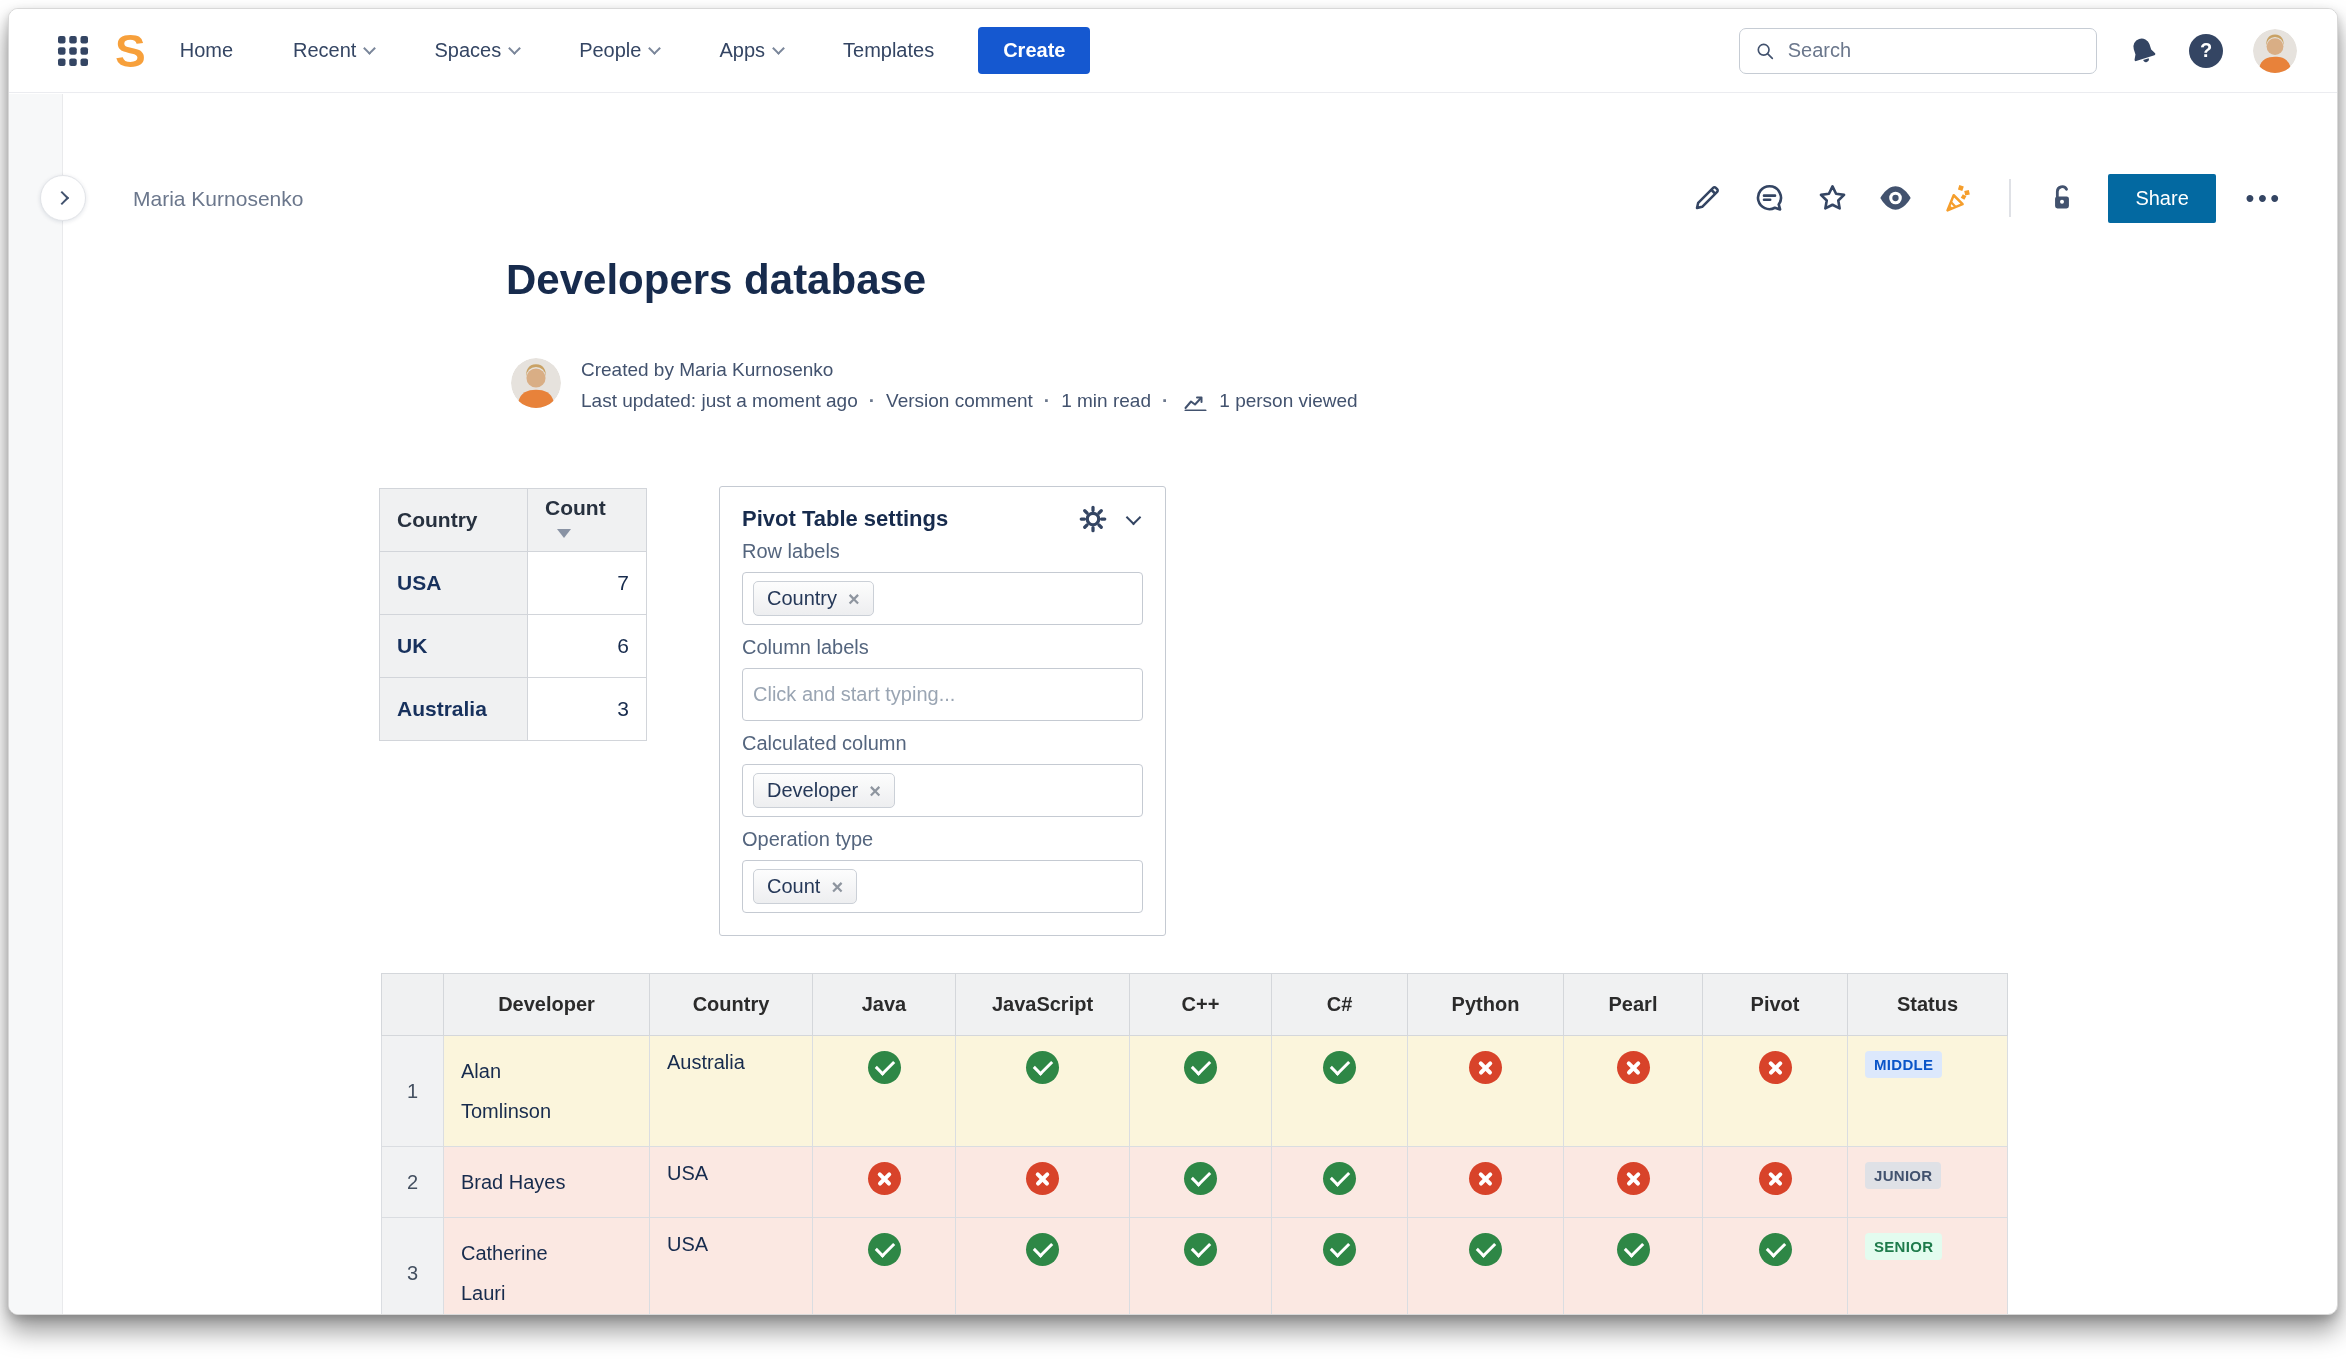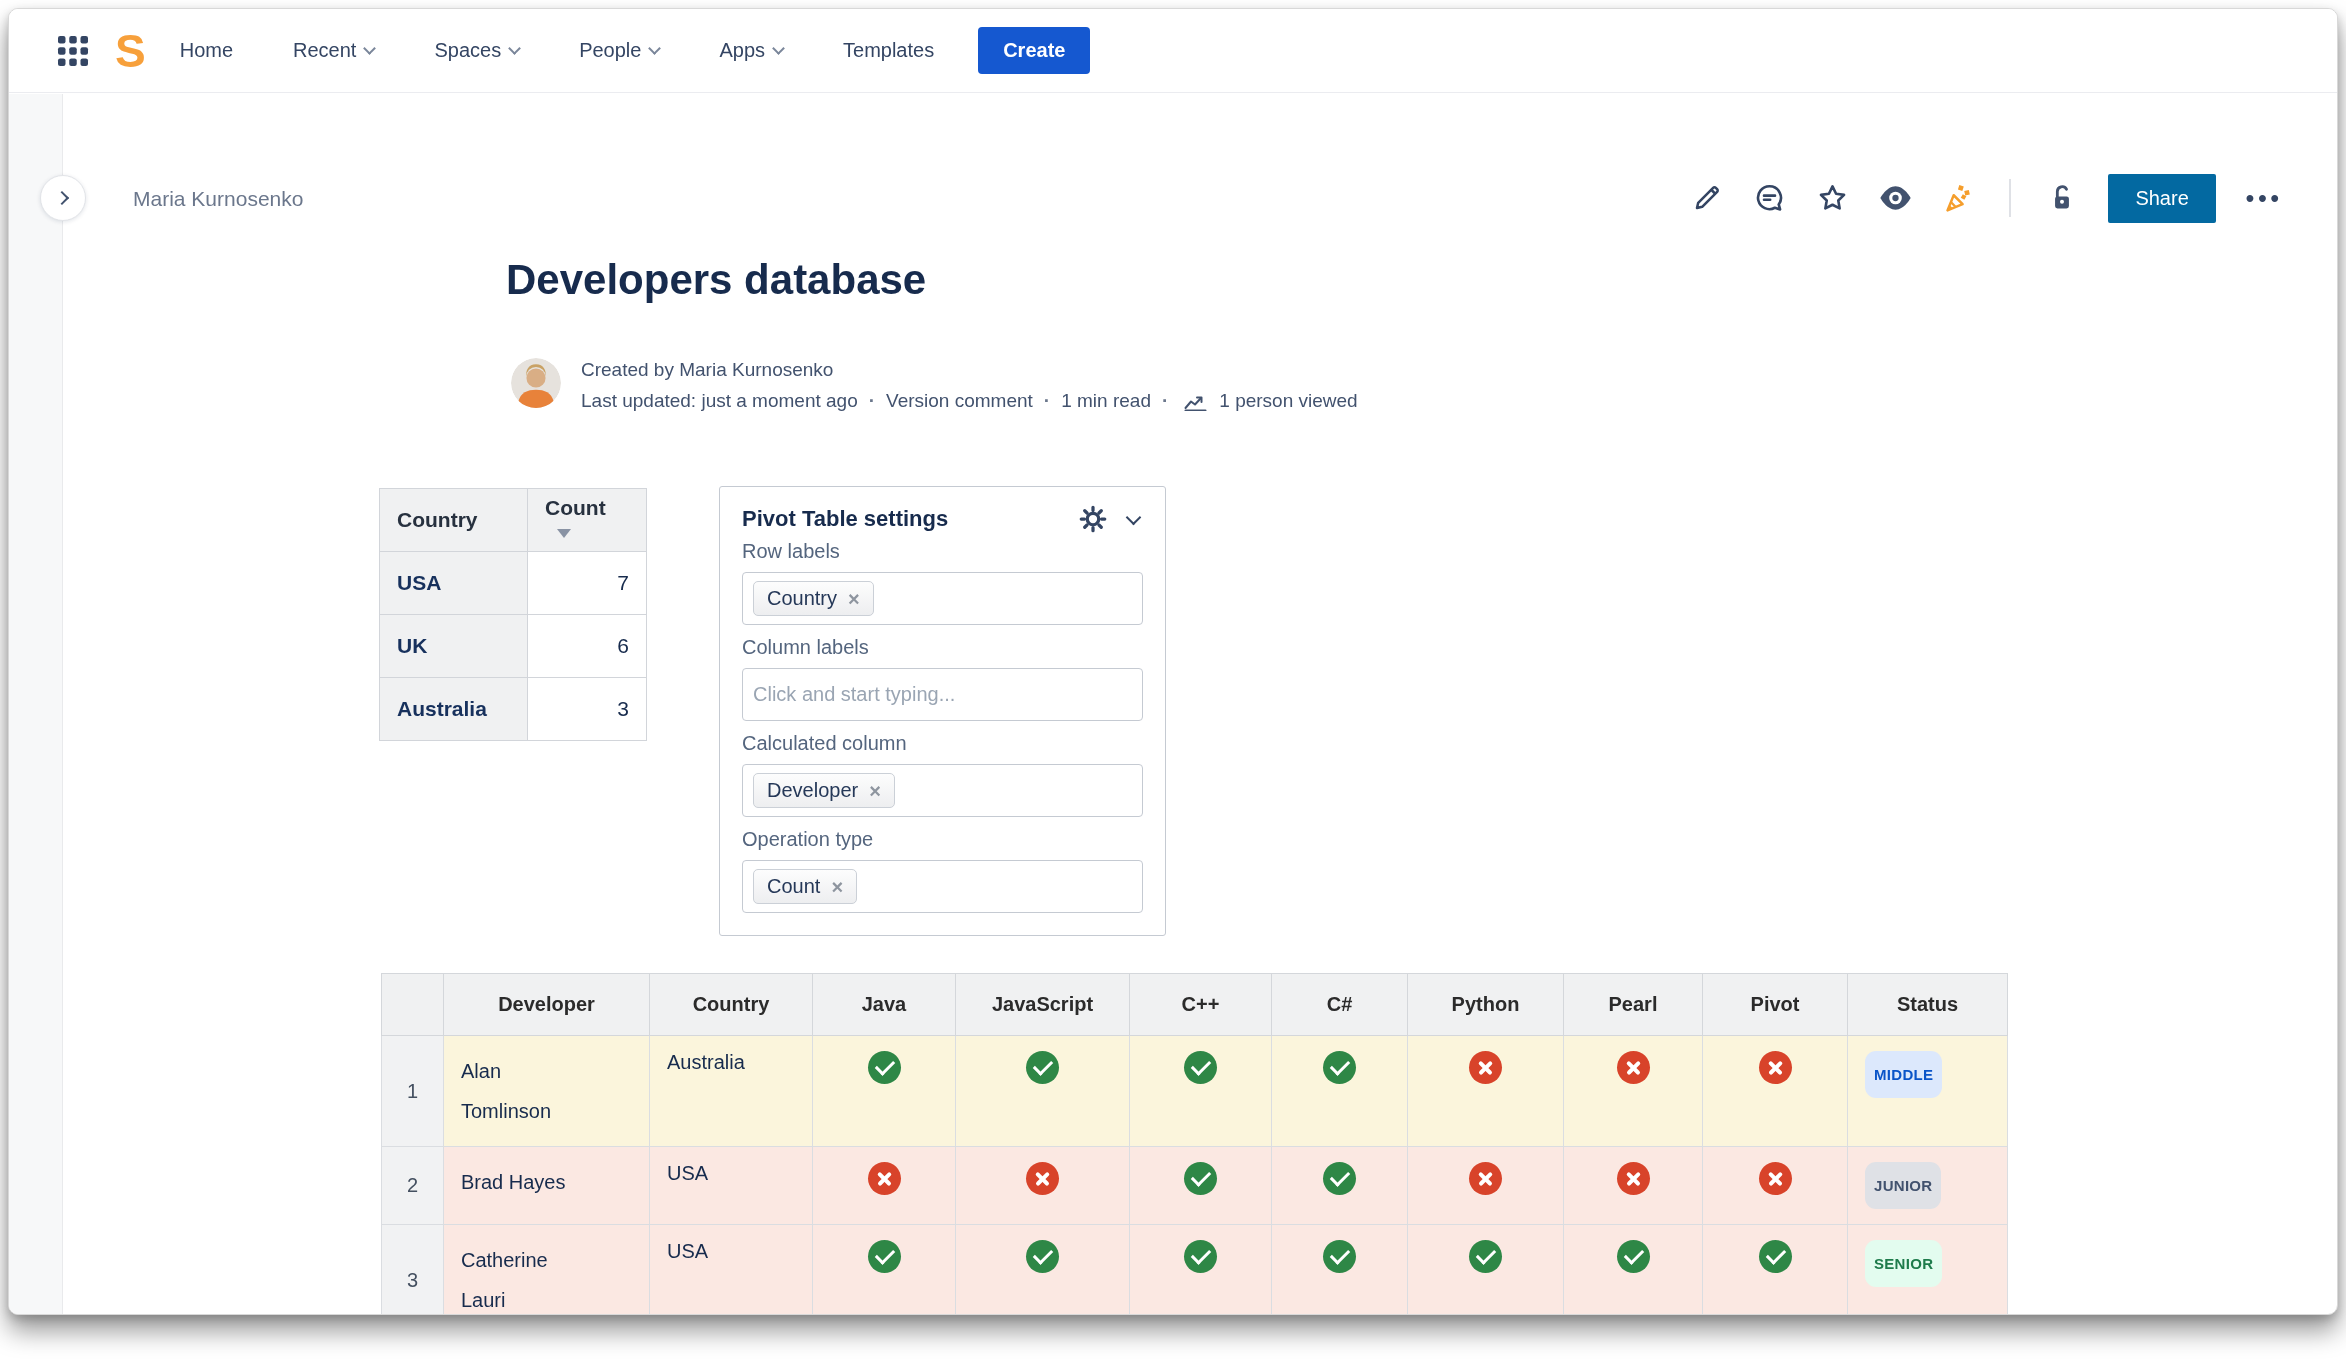--- a/index.html
+++ b/index.html
@@ -90,21 +90,21 @@
   .dev-name { display:inline-block; max-width:116px; line-height:2.0; }
   td.skill-cell { text-align:center; }
   .skill { position:relative; display:inline-block; width:33px; height:33px; border-radius:50%; }
   .skill.yes { background:#2E8746; }
   .skill.yes::after { content:""; position:absolute; left:8px; top:9px; width:15px; height:8px;
     border-left:3.5px solid #fff; border-bottom:3.5px solid #fff; transform:rotate(-45deg); }
   .skill.no { background:#D8432A; }
   .skill.no::before, .skill.no::after { content:""; position:absolute; left:8px; top:15px; width:17px; height:3.6px; background:#fff; border-radius:2px; }
   .skill.no::before { transform:rotate(45deg); }
   .skill.no::after { transform:rotate(-45deg); }
-  .lozenge { display:inline-block; padding:15px 9px; border-radius:11px; font-size:15px; font-weight:700; letter-spacing:.3px; }
+  .lozenge { display:inline-block; padding:5px 9px; border-radius:4px; font-size:15px; font-weight:700; letter-spacing:.3px; }
   .lozenge.blue { background:#DCE8FC; color:#0A54C8; }
   .lozenge.gray { background:#DFE1E6; color:#42526E; }
   .lozenge.green { background:#E3FCEF; color:#1E7B4B; }
 </style>
 </head>
 <body>
 
 <div class="stage">
   <div class="window">
 
@@ -142,20 +142,42 @@
         <div class="nav-item">
             <span>Apps</span>
             <span class="chev"></span>
           </div>
         <div class="nav-item">
             <span>Templates</span>
           </div>
       </div>
       <button class="create-btn">Create</button>
 
+      <div class="topnav-right">
+        <div class="searchbox">
+          <svg width="22" height="22" viewBox="0 0 24 24" fill="none" stroke="#42526E" stroke-width="2">
+            <circle cx="10.5" cy="10.5" r="6.5"></circle>
+              <path d="M15.5 15.5L21 21" stroke-linecap="round"></path>
+          </svg>
+          <input type="text" placeholder="Search" style="">
+        </div>
+        <svg width="32" height="32" viewBox="0 0 24 24">
+          <path fill="#344563" d="M12 2.5a6.2 6.2 0 0 0-6.2 6.2v4.1L4 16.2a.9.9 0 0 0 .8 1.4h14.4a.9.9 0 0 0 .8-1.4l-1.8-3.4V8.7A6.2 6.2 0 0 0 12 2.5z" transform="rotate(-18 12 12)"></path>
+          <path fill="#344563" d="M10 18.5a2.2 2.2 0 0 0 4.4 0z" transform="rotate(-18 12 12)"></path>
+        </svg>
+        <div class="help-circle">?</div>
+        <div class="avatar">
+          <svg viewBox="0 0 24 24" width="44" height="44">
+            <circle cx="12" cy="12" r="12" fill="#E6E2DD"></circle>
+            <path d="M3.5 21c1-4.4 4.4-5.8 8.5-5.8s7.5 1.4 8.5 5.8a12 12 0 0 1-17 0z" fill="#E8823A"></path>
+            <circle cx="12" cy="9.6" r="4.6" fill="#D9AE85"></circle>
+            <path d="M7.3 9a4.7 4.7 0 0 1 9.4 0c.3-3-1-6-4.7-6S7 6 7.3 9z" fill="#C9A265"></path>
+          </svg>
+        </div>
+      </div>
     </div>
 
     <div class="sidebar-strip"></div>
     <div class="expand-btn">
       <span class="chev-right"></span>
     </div>
 
     <div class="crumb">Maria Kurnosenko</div>
 
     <div class="page-actions">

